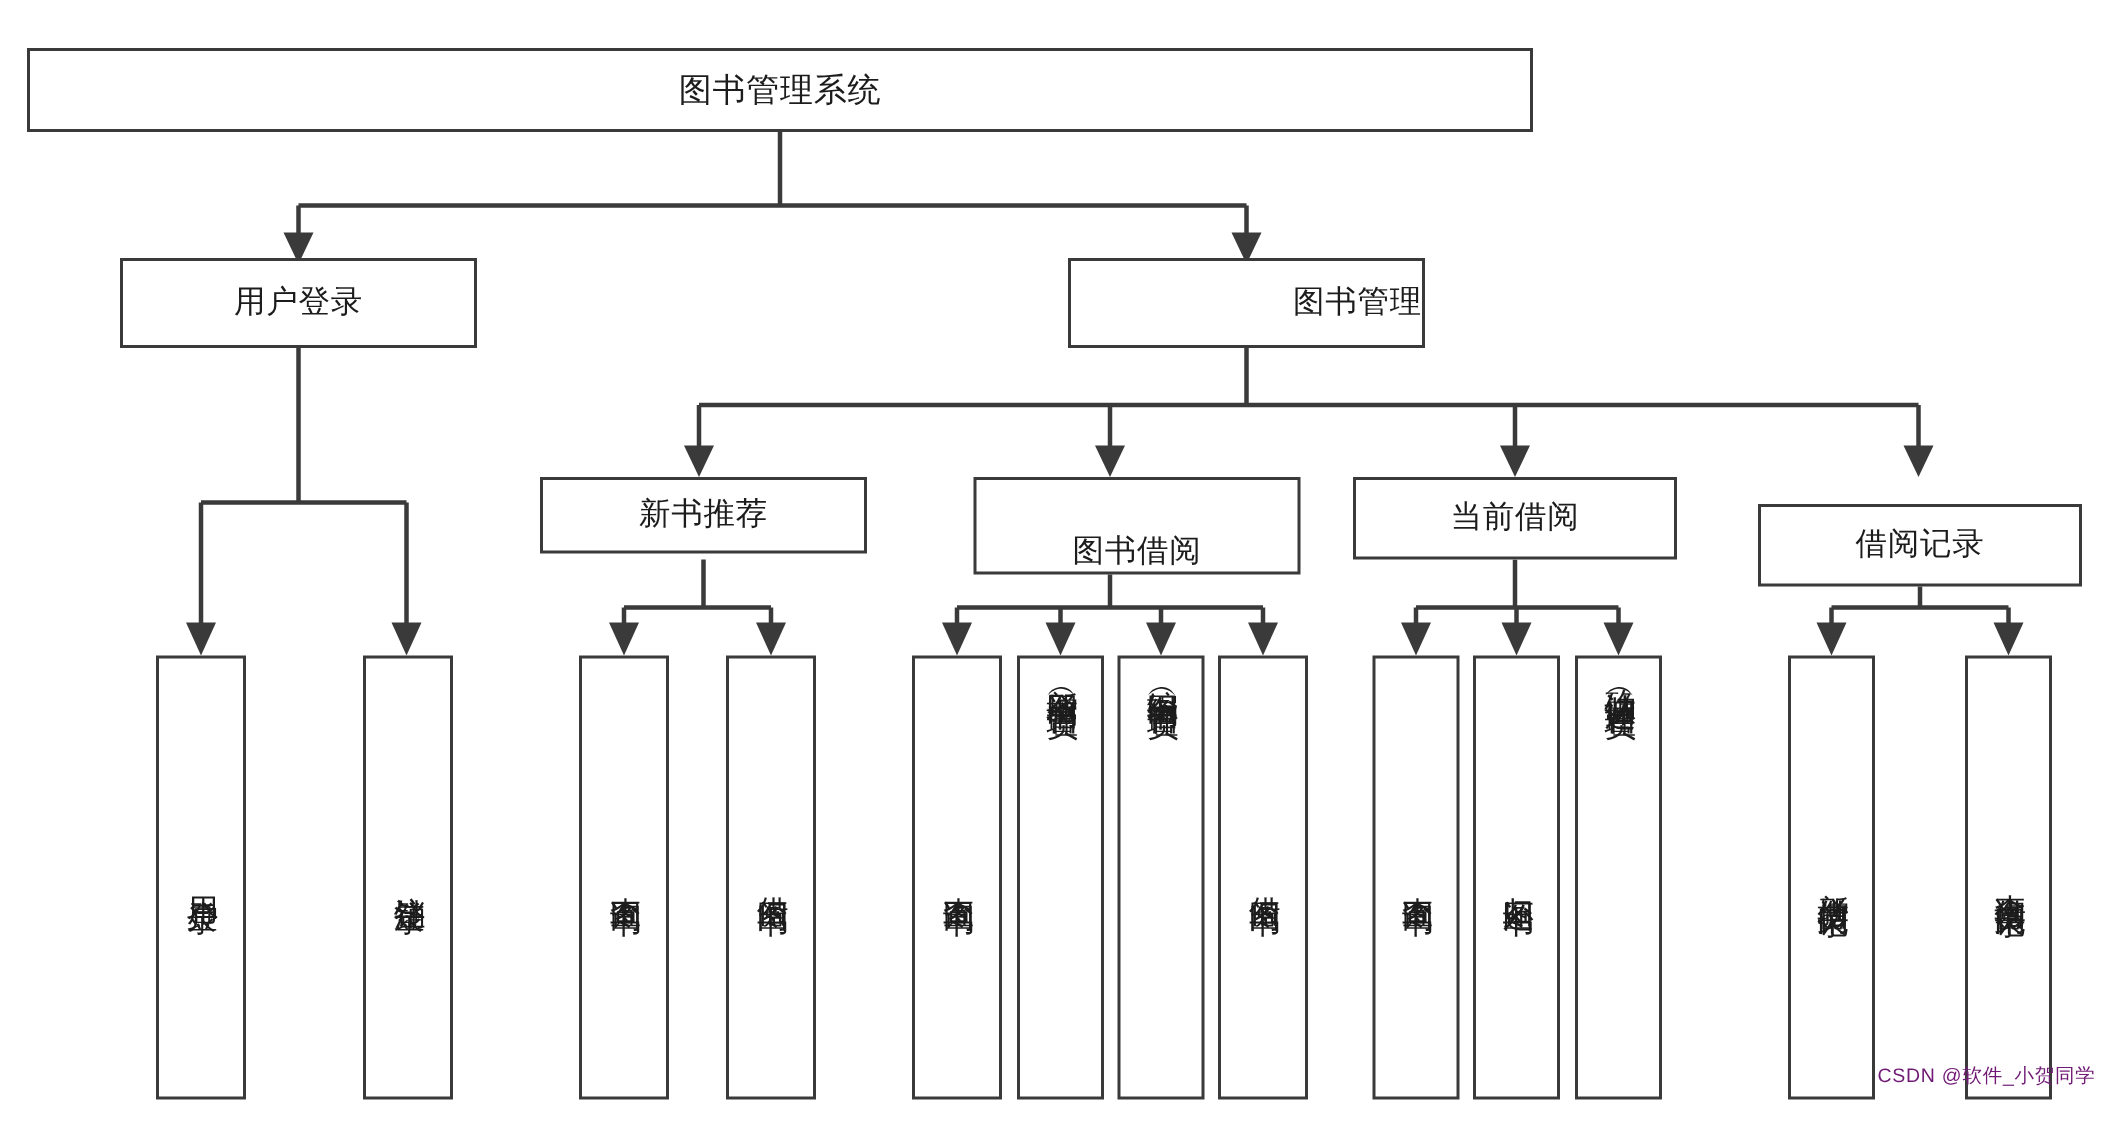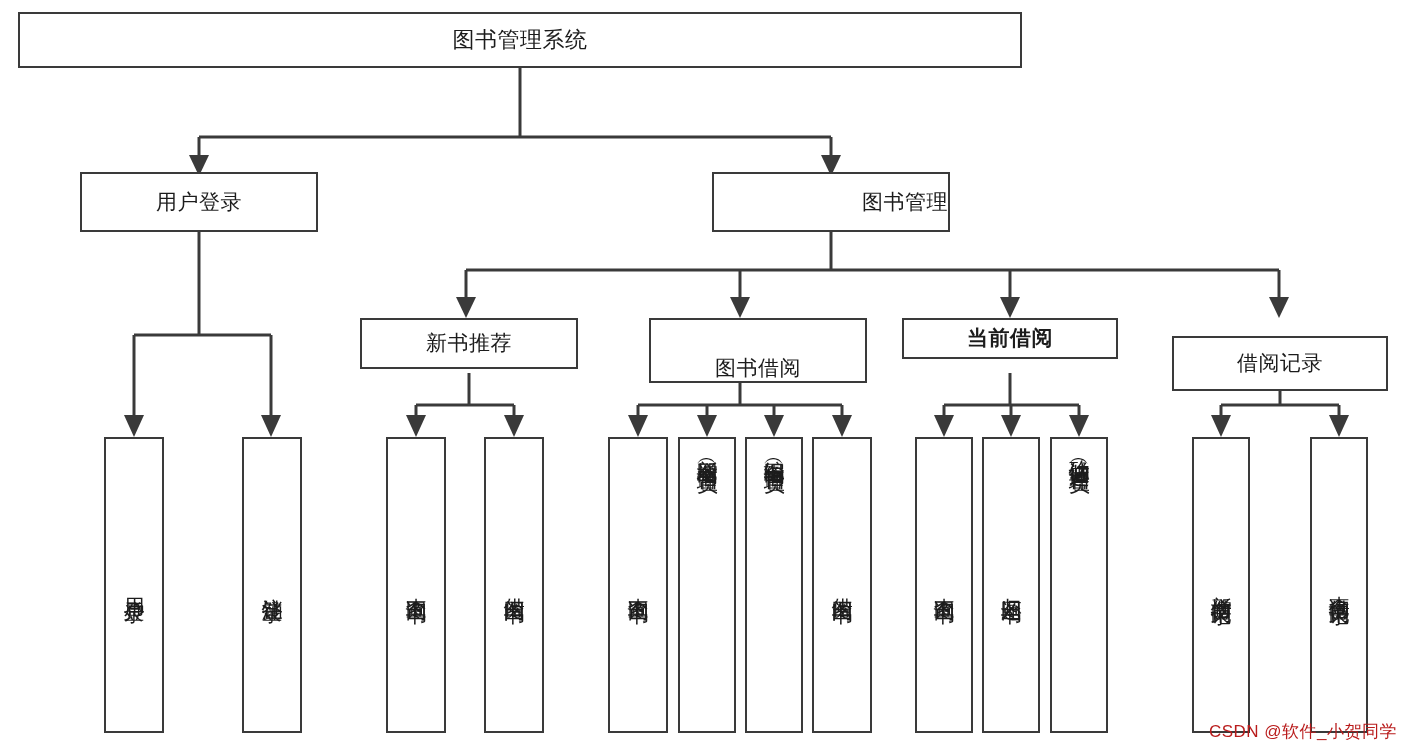--- a/index.html
+++ b/index.html
@@ -40,20 +40,21 @@
     padding-top: 4px;
     padding-bottom: 4px;
     align-items: center;
     justify-content: center;
   }
   .node.vert.top {
     justify-content: flex-start;
   }
   .node.root {
     font-size: 22px;
+    margin-top: 20px;
   }
   svg#wires {
     position: absolute;
     left: 0;
     top: 0;
     width: 1405px;
     height: 747px;
     pointer-events: none;
   }
   .wire {
@@ -61,23 +62,23 @@
     stroke-width: 3;
     fill: none;
   }
   .arrowhead {
     fill: #3a3a3a;
     stroke: none;
   }
   #watermark {
     position: absolute;
     right: 8px;
-    bottom: 4px;
-    font-size: 17px;
-    color: #b91c1c;
+    bottom: 21px;
+    font-size: 13px;
+    color: #701a75;
     white-space: nowrap;
     letter-spacing: 0.5px;
   }
 </style>
 </head>
 <body>
 
 <div id="canvas">
 
   <svg id="wires" viewBox="0 0 1405 747">
@@ -155,21 +156,21 @@
   <div class="node horiz" style="left:712px; top:172px; width:238px; height:60px;justify-content:flex-end;">
     <span>图书管理</span>
   </div>
 
   <div class="node horiz" style="left:360px; top:318px; width:218px; height:51px;">
     <span>新书推荐</span>
   </div>
   <div class="node horiz" style="left:649px; top:318px; width:218px; height:65px;align-items:flex-end;">
     <span>图书借阅</span>
   </div>
-  <div class="node horiz" style="left:902px; top:318px; width:216px; height:41px;font-weight:bold;">
+  <div class="node horiz" style="left:902px; top:318px; width:216px; height:55px;">
     <span>当前借阅</span>
   </div>
   <div class="node horiz" style="left:1172px; top:336px; width:216px; height:55px;">
     <span>借阅记录</span>
   </div>
 
   <div class="node vert" style="left:104px; top:437px; width:60px; height:296px;">
     <span>用户登录</span>
   </div>
   <div class="node vert" style="left:242px; top:437px; width:60px; height:296px;">

